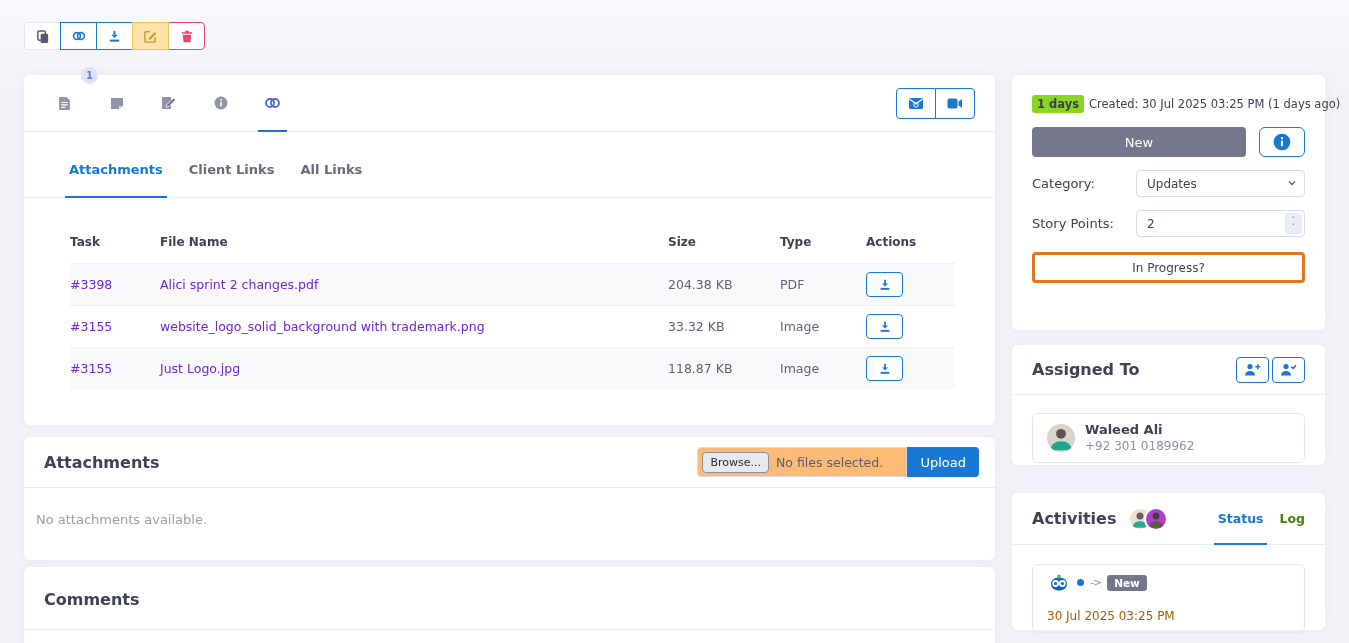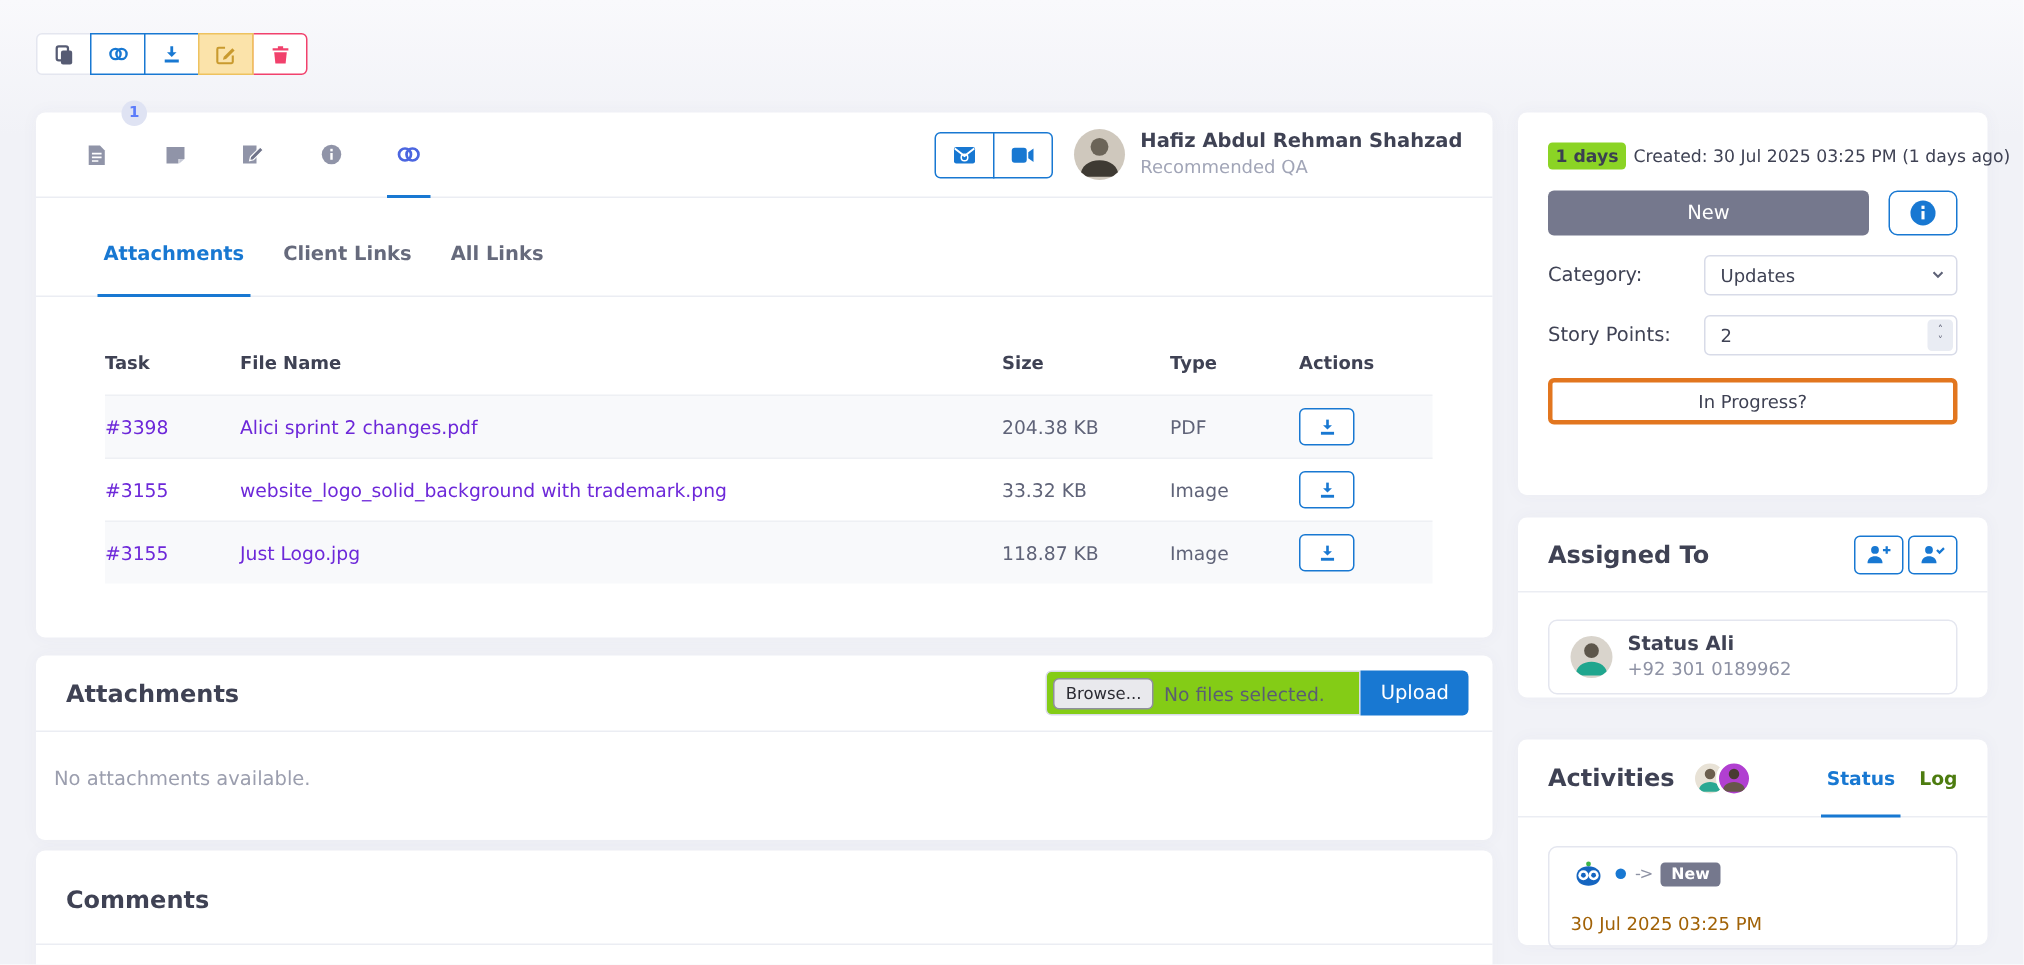--- a/index.html
+++ b/index.html
@@ -62,21 +62,21 @@
   tr.striped td { background:#f8f9fb; }
   td a { color:#6d28d9; text-decoration:none; cursor:pointer; }
   .col-task{width:90px;} .col-file{width:508px;} .col-size{width:112px;} .col-type{width:86px;} .col-act{width:89px;}
   .dl-btn { width:37px; height:25px; background:#fff; border:1px solid #1878d2; border-radius:4px; display:flex; align-items:center; justify-content:center; cursor:pointer; }
 
   
   .attach-card { margin-top:12px; height:123px; }
   .attach-head { display:flex; justify-content:space-between; align-items:center; padding:10px 16px 10px 20px; height:51px; border-bottom:1px solid #ebedf3; }
   .attach-title, .section-title { font-size:16px; font-weight:600; color:#3f4254; }
   .upload-wrap { display:flex; align-items:center; }
-  .file-box { width:210px; height:30px; border:1px solid #d8dbe8; border-radius:4px 0 0 4px; display:flex; align-items:center; gap:7px; padding:0 6px 0 4px; background:#84cc16; cursor:pointer; }
+  .file-box { width:210px; height:30px; border:1px solid #d8dbe8; border-radius:4px 0 0 4px; display:flex; align-items:center; gap:7px; padding:0 6px 0 4px; background:#fdba74; cursor:pointer; }
   .browse-btn { background:#e9e9ed; border:1px solid #8f8f9d; border-radius:4px; font-size:11px; color:#2b2b33; padding:3px 7px; white-space:nowrap; cursor:pointer; }
   .no-file { font-size:12.5px; color:#5a5e72; white-space:nowrap; }
   .upload-btn { height:30px; background:#1878d2; color:#fff; border:none; border-radius:0 4px 4px 0; font-size:13px; padding:0 13px; cursor:pointer; font-family:inherit; }
   .attach-empty { padding:24px 0 0 12px; font-size:13px; color:#9b9eae; }
 
   
   .comments-card { margin-top:7px; height:160px; }
   .comments-head { padding:23px 20px 20px; border-bottom:1px solid #ebedf3; }
   .add-comment { padding:22px 0 0 12px; font-size:13px; color:#8e92a4; }
 
@@ -237,32 +237,20 @@
                   </span>
               </button>
               <button class="grp-btn">
                 <span>
                     <svg width="16" height="11" viewBox="0 0 16 11">
                       <rect x="0.5" y="0.5" width="10" height="10" rx="2" fill="#1878d2"></rect>
                       <path d="M11.5 3.5 15 1v9l-3.5-2.5z" fill="#1878d2"></path>
                     </svg>
                   </span>
               </button>
-            </div>
-            <div class="qa-info">
-              <span class="avatar" style="width:34px;height:34px;background:#cfc8bd;">
-                  <svg width="34" height="34" viewBox="0 0 16 16">
-                    <circle cx="8" cy="5.6" r="2.8" fill="#6b6458"></circle>
-                    <path d="M2 15c0-3.4 2.7-5.2 6-5.2s6 1.8 6 5.2z" fill="#3e3a33"></path>
-                  </svg>
-                </span>
-              <span>
-                <div class="qa-name">Hafiz Abdul Rehman Shahzad</div>
-                <div class="qa-role">Recommended QA</div>
-              </span>
             </div>
           </div>
         </div>
 
         <div class="text-tabs">
           <span class="text-tab active">Attachments</span>
           <span class="text-tab">Client Links</span>
           <span class="text-tab">All Links</span>
         </div>
 
@@ -424,21 +412,21 @@
           </div>
         </div>
         <div class="member-card">
           <span class="avatar" style="width:28px;height:28px;background:#d9d4cc;">
               <svg width="28" height="28" viewBox="0 0 16 16">
                 <circle cx="8" cy="5.6" r="2.8" fill="#5d564b"></circle>
                 <path d="M2 15c0-3.4 2.7-5.2 6-5.2s6 1.8 6 5.2z" fill="#1fa68e"></path>
               </svg>
             </span>
           <span>
-            <div class="member-name">Status Ali</div>
+            <div class="member-name">Waleed Ali</div>
             <div class="member-phone">+92 301 0189962</div>
           </span>
         </div>
       </section>
 
       <section class="card activities-card">
         <div class="act-head">
           <span class="section-title">Activities</span>
           <span class="act-avatars">
             <span class="avatar" style="width:24px;height:24px;background:#e8e2d6;">

